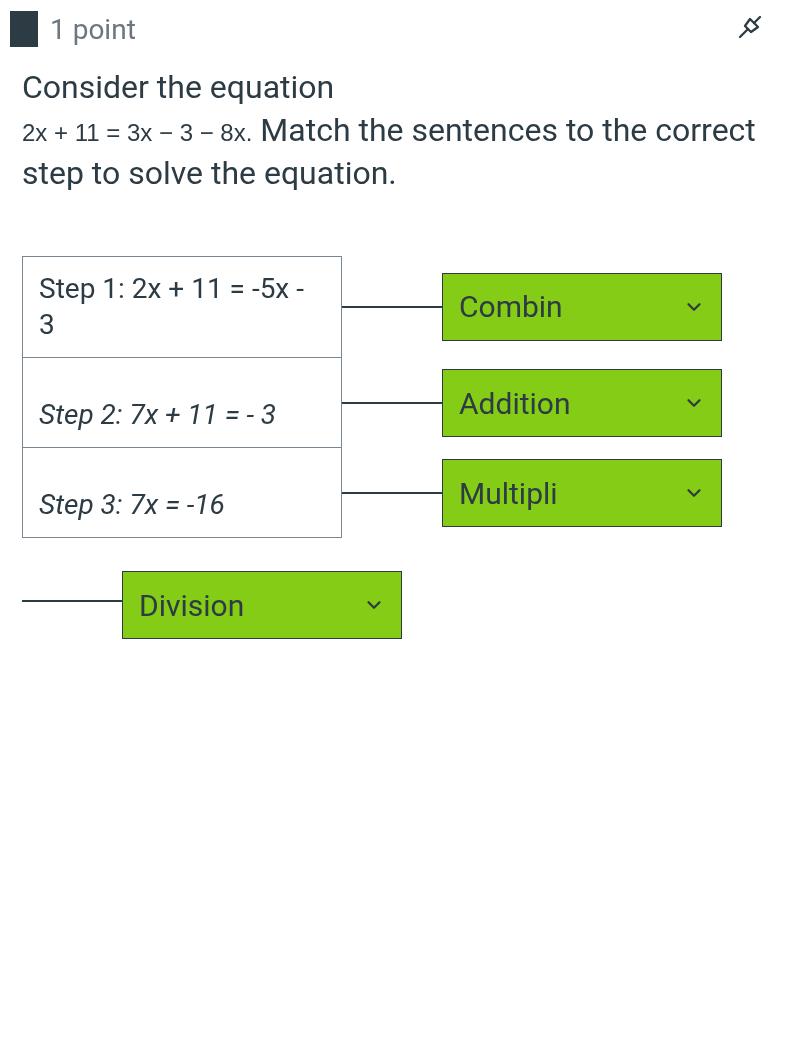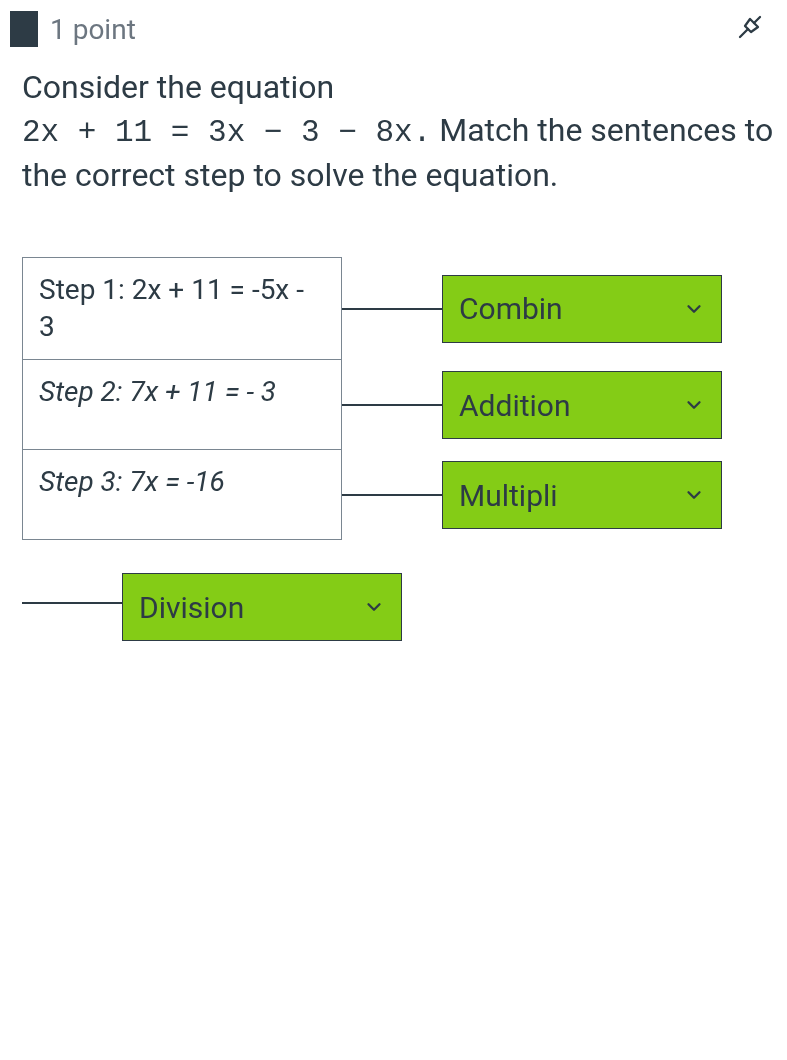--- a/index.html
+++ b/index.html
@@ -37,41 +37,41 @@
     .pin-icon {
       color: #2d3b45;
     }
     .question-text {
       padding: 8px 6px 20px 22px;
       font-size: 32px;
       line-height: 1.35;
       color: #2d3b45;
     }
     .math {
-      font-family: Liberation Mono, monospace;
-      font-size: 31px;
+      font-family: Liberation Sans, sans-serif;
+      font-size: 24px;
     }
     .match-area {
       padding: 40px 22px 30px 22px;
     }
     .match-row {
       display: flex;
       align-items: stretch;
       margin-bottom: 0;
     }
     .step-box {
       width: 320px;
       border: 1.5px solid #7a8691;
       padding: 14px 16px;
       font-size: 28px;
       color: #2d3b45;
       line-height: 1.3;
       min-height: 90px;
       display: flex;
-      align-items: flex-start;
+      align-items: flex-end;
     }
     .match-row + .match-row .step-box {
       border-top: none;
       font-style: italic;
     }
     .match-row.gap-above .step-box {
       border-top: 1.5px solid #7a8691;
       margin-top: 24px;
     }
     .connector {

